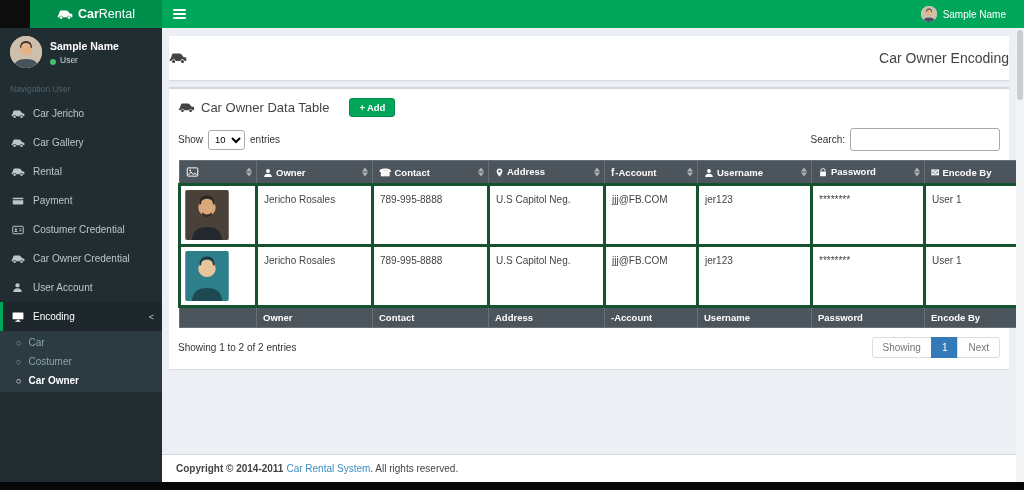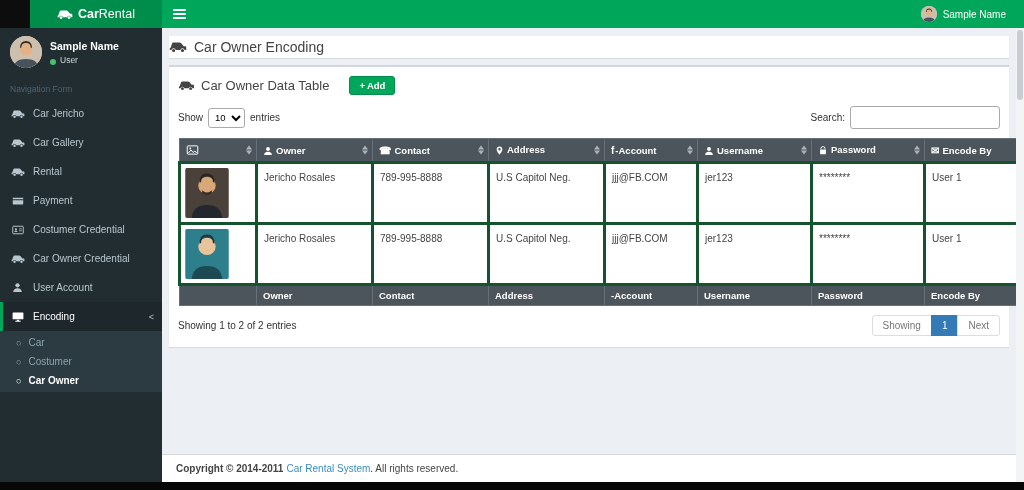--- a/index.html
+++ b/index.html
@@ -37,21 +37,21 @@
   .nav-item .nav-ic{width:15px;display:inline-flex;justify-content:center}
   .nav-item.active{background:#1e282c;color:#fff;border-left:3px solid #00a65a;padding-left:7px}
   .chevron{margin-left:auto;font-size:9px;color:#b8c7ce}
   .submenu{background:#2c3b41;padding:2px 0}
   .subitem{display:flex;align-items:center;gap:7px;padding:4px 10px 4px 16px;font-size:10px;color:#8aa4af;cursor:pointer}
   .subitem .bullet{font-size:9px}
   .subitem.active{color:#fff;font-weight:bold}
 
   
   .content{position:absolute;left:162px;top:28px;right:8px;bottom:27px;overflow:hidden}
-  .page-header{margin:8px 7px 0;background:#fff;height:22px;display:flex;align-items:center;justify-content:flex-start;gap:7px;color:#444;font-size:14px;box-shadow:0 1px 1px rgba(0,0,0,.08)}
+  .page-header{margin:8px 7px 0;background:#fff;height:44px;display:flex;align-items:center;justify-content:space-between;gap:7px;color:#444;font-size:14px;box-shadow:0 1px 1px rgba(0,0,0,.08)}
   .box{margin:7px 7px;background:#fff;border-top:2px solid #d2d6de;box-shadow:0 1px 1px rgba(0,0,0,.08);padding:9px 9px 11px}
   .box-head{display:flex;align-items:center;gap:6px;color:#444;font-size:13px}
   .btn-add{background:#00a65a;color:#fff;border:1px solid #008d4c;border-radius:3px;font-size:9.5px;font-weight:bold;padding:3px 9px;margin-left:14px;cursor:pointer;display:inline-flex;align-items:center;gap:2px}
   .controls{display:flex;justify-content:space-between;align-items:center;margin-top:11px;font-size:10px;color:#333}
   .length{display:flex;align-items:center;gap:5px}
   .length select{font-size:9.5px;height:20px;border:1px solid #aaa;border-radius:3px;background:#fff;padding:0 2px}
   .search{display:flex;align-items:center;gap:5px}
   .search input{width:138px;height:21px;border:1px solid #aaa;border-radius:3px;padding:0 5px;font-size:10px}
 
   
@@ -133,21 +133,21 @@
           </svg>
       </span>
       <div>
         <div class="user-name">Sample Name</div>
         <div class="user-status">
           <i class="dot"></i>
           <span>User</span>
         </div>
       </div>
     </div>
-    <div class="nav-header">Navigation Form</div>
+    <div class="nav-header">Navigation User</div>
     <nav>
       <a class="nav-item">
         <span class="nav-ic">
             <svg width="14" height="10" viewBox="0 0 24 16" fill="currentColor">
               <path d="M2.2 9 4 3.6C4.3 2.6 5 2 6 2h8.2c.9 0 1.6.4 2.2 1.1L19.6 7h2C22.4 7 23 7.8 23 8.7V12h-2.1a3 3 0 0 0-5.8 0H9a3 3 0 0 0-5.8 0H1V10c0-.6.5-1 1.2-1z"></path>
               <circle cx="6.1" cy="12.6" r="2.1"></circle>
               <circle cx="18" cy="12.6" r="2.1"></circle>
             </svg>
           </span>
         <span>Car Jericho</span>

